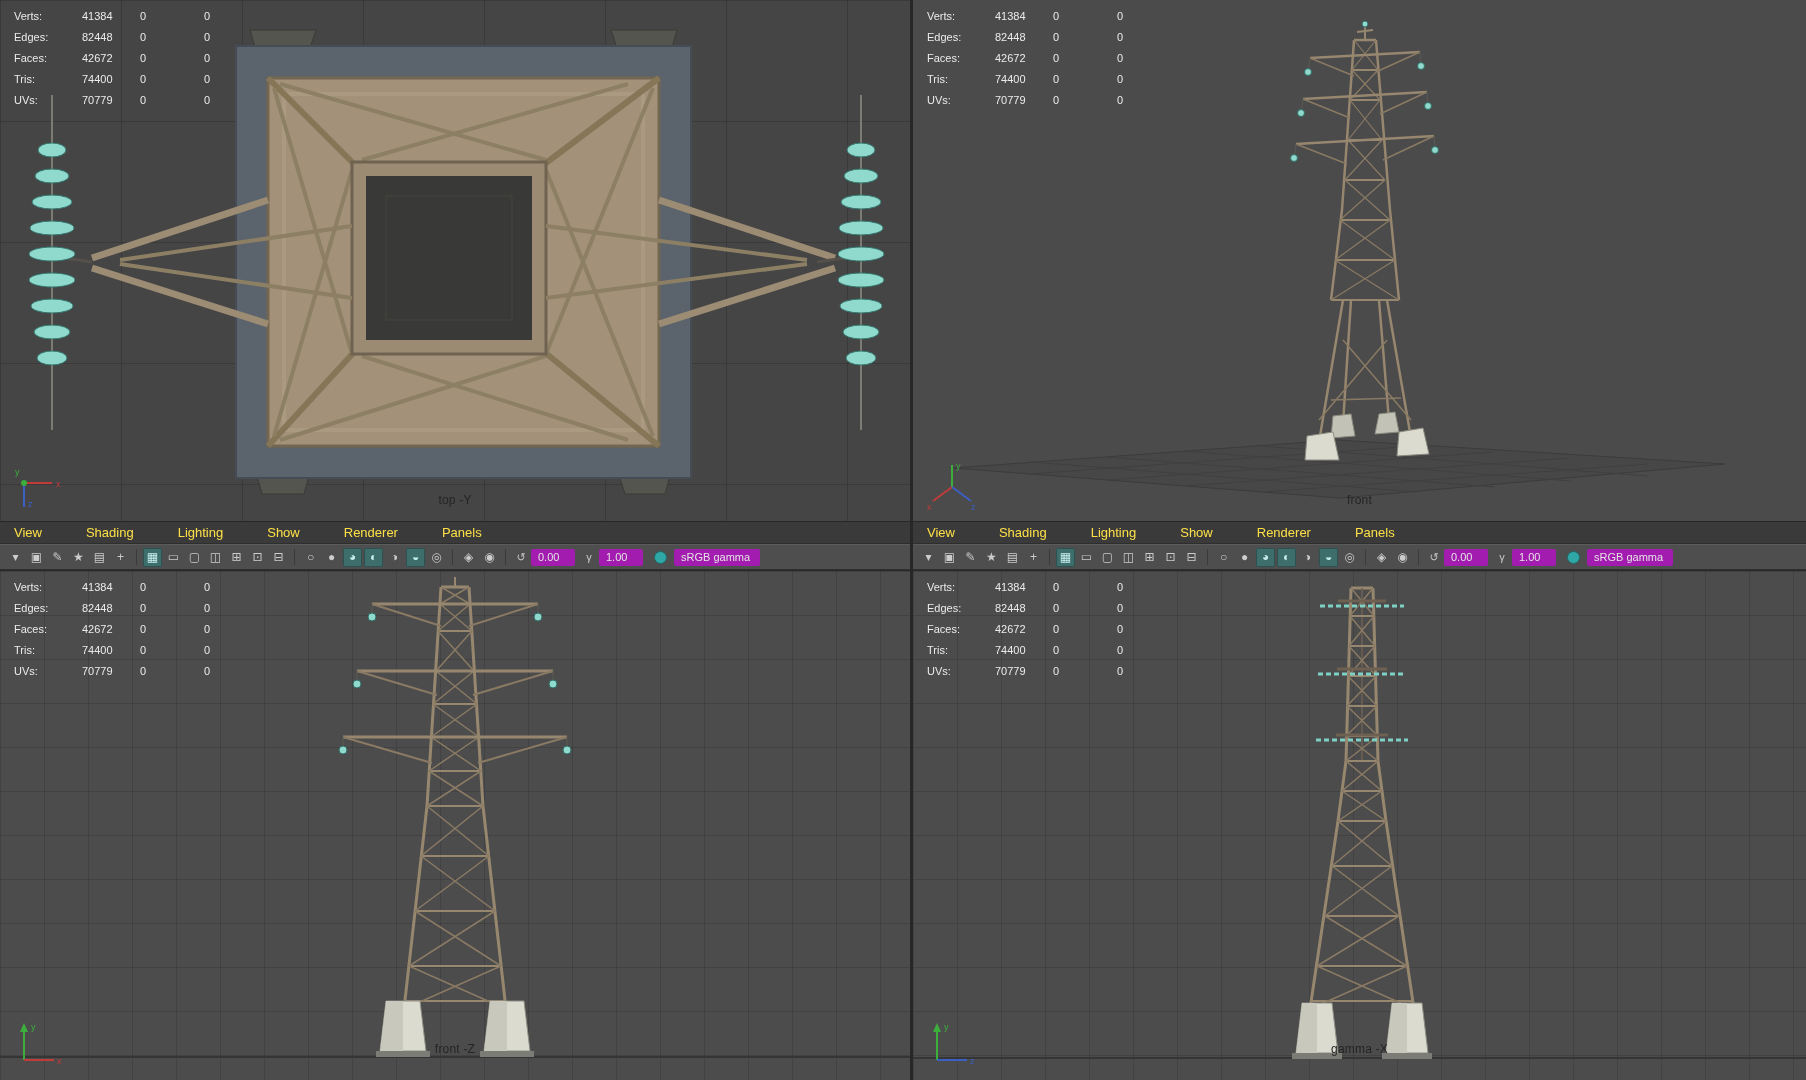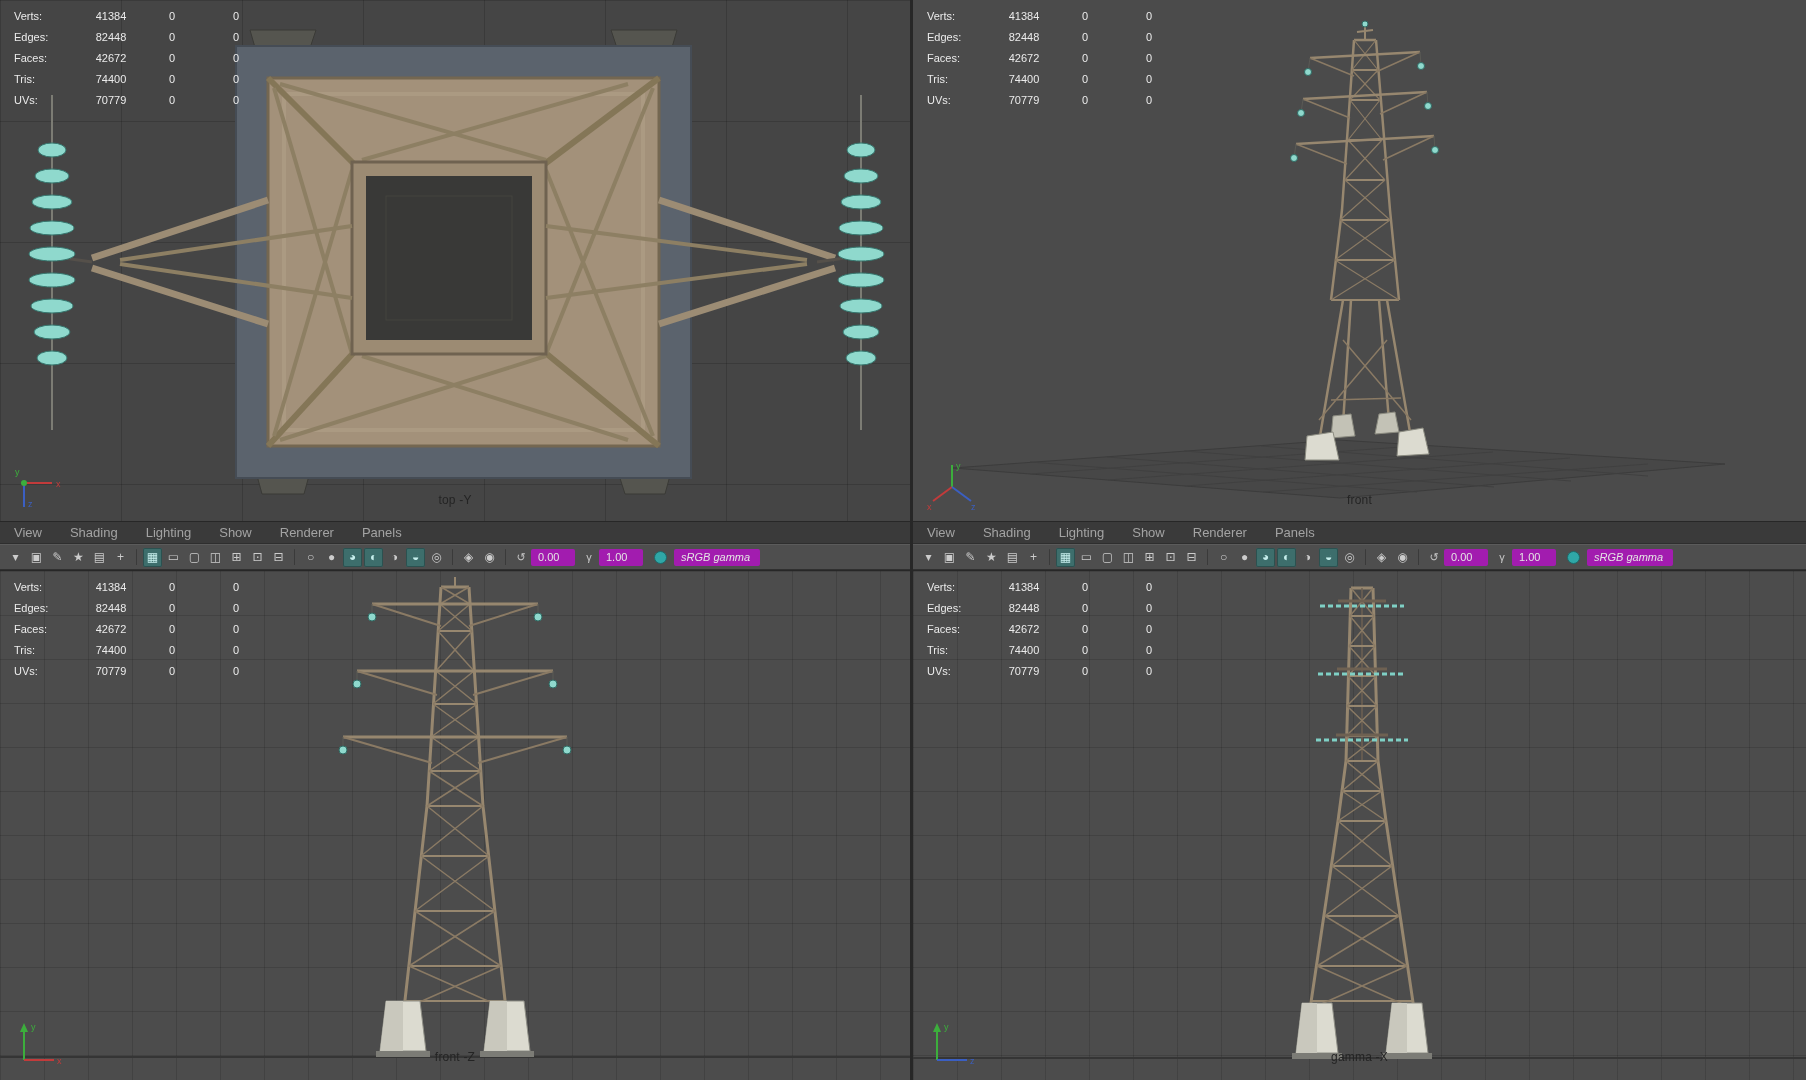--- a/index.html
+++ b/index.html
@@ -22,48 +22,48 @@
   .vp-grid-sm { background-color:#4c4c4c;
     background-image:
       repeating-linear-gradient(to right, rgba(0,0,0,0.13) 0 1px, transparent 1px 44px),
       repeating-linear-gradient(to bottom, rgba(0,0,0,0.13) 0 1px, transparent 1px 44px); }
   .vp-plain { background-color:#4b4b4b; }
   .viewport svg.scene { position:absolute; inset:0; z-index:1; }
 
   .vp-label { position:absolute; left:0; width:100%; text-align:center; z-index:4;
               font-size:12px; color:#242424; letter-spacing:.2px; }
   .vp-label.lab-top { bottom:14px;margin-top:36px; }
-  .vp-label.lab-bottom { bottom:16px; }
+  .vp-label.lab-bottom { bottom:24px; }
 
   
   .hud { position:absolute; top:5px; left:14px; z-index:6; font-size:11px; color:#ebebeb; }
   .hud-row { display:grid; grid-template-columns:68px 58px 64px 64px; height:21px; align-items:center; }
-  .hud-val { text-align:center; }
+  .hud-val { text-align:left; }
 
   
   .gizmo { position:absolute; left:12px; bottom:10px; z-index:5; }
   .gizmo text { font-size:9px; font-family:"Liberation Sans","DejaVu Sans",sans-serif; }
 
   
   .menubar { height:22px; background:#3a3a3a; display:flex; align-items:center;
-             padding-left:14px; gap:28px; font-size:13px; color:#a3a3a3;
+             padding-left:14px; gap:44px; font-size:13px; color:#fde047;
              border-bottom:1px solid #2e2e2e; }
   .menu-item { cursor:default; }
   .toolbar { height:26px; background:#4e4e4e; display:flex; align-items:center;
              padding:0 6px; border-top:1px solid #5b5b5b; border-bottom:1px solid #303030; }
   .tb-buttons { display:flex; align-items:center; gap:2px; }
   .tb-btn { width:19px; height:19px; display:flex; align-items:center; justify-content:center;
             font-size:12px; color:#cccccc; border-radius:2px; }
   .tb-btn[data-active="true"] { background:#3d6e6c; color:#c6eeec; box-shadow:inset 0 0 0 1px #2b5150; }
   .tb-buttons [data-name="separator"] { width:1px; height:16px; background:#3a3a3a; margin:0 4px; }
   .tb-mini { width:14px; text-align:center; font-size:11px; color:#c4c4c4; margin-left:4px; }
   .tb-field { height:17px; background:#a21caf; color:#e4e4e4; font-size:11px;
               display:flex; align-items:center; padding:0 7px; margin:0 3px;
               border-radius:2px; min-width:44px; }
-  .tb-field.vt { min-width:86px;font-style:italic; }
+  .tb-field.vt { min-width:86px; }
   .vt-circle { width:13px; height:13px; border-radius:50%; background:#2fa7a7;
                border:1px solid #1c6a6a; margin:0 4px 0 8px; }
 </style>
 </head>
 <body>
 
 <div class="app" data-name="maya-quad-view">
 
   <div class="col col-left">
 

